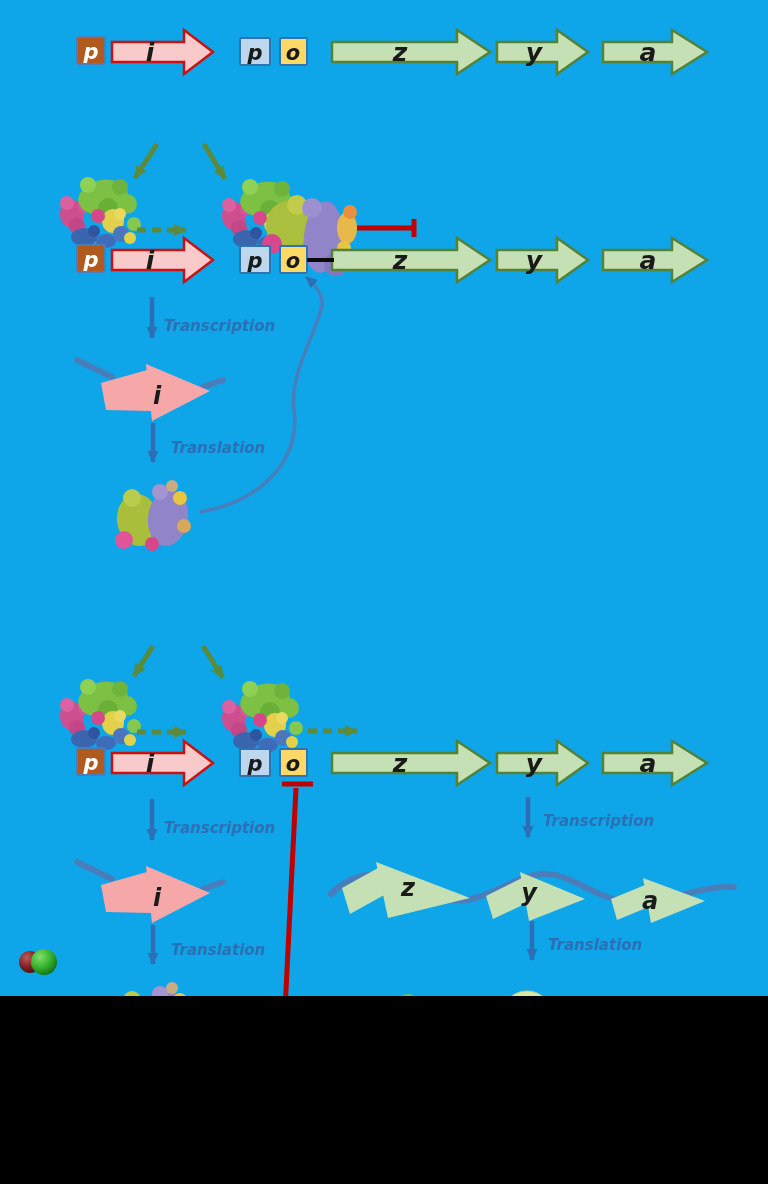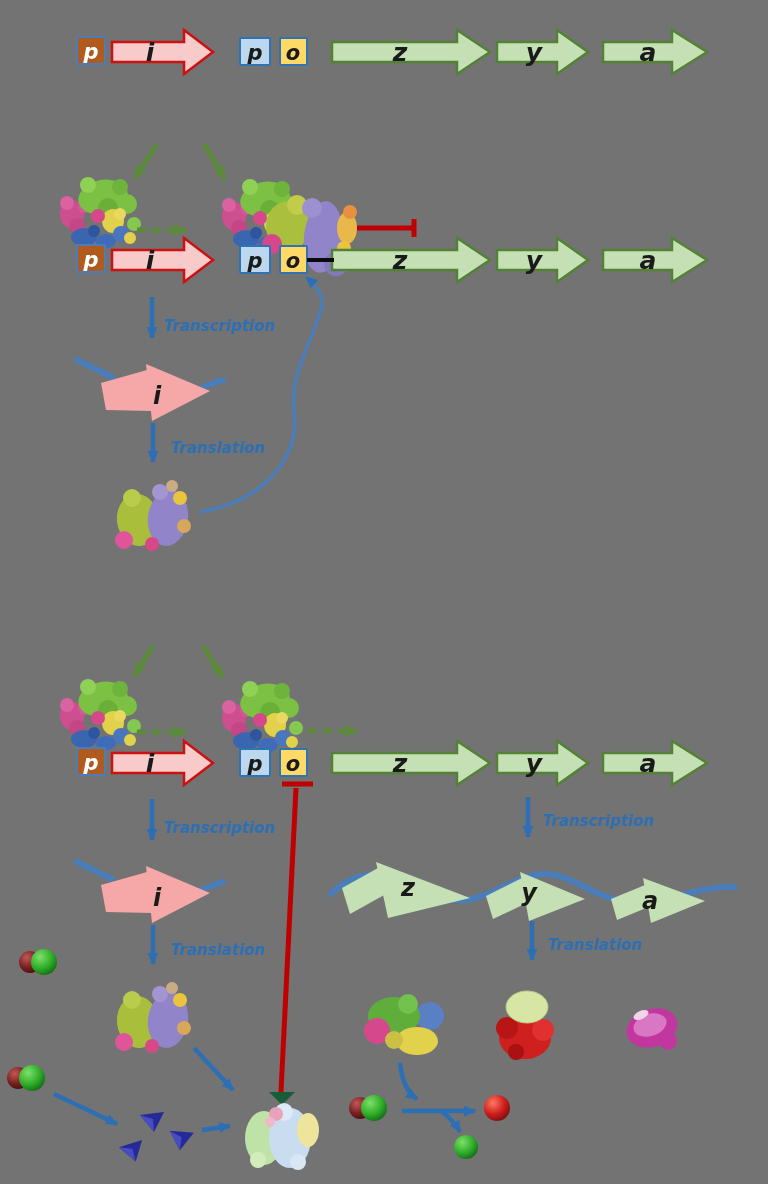--- a/index.html
+++ b/index.html
@@ -1,16 +1,16 @@
 <!DOCTYPE html>
 <html><head>
 <meta charset="utf-8">
 <style>
   html,body { margin:0; padding:0; background:#000; }
-  .stage { position:relative; width:768px; height:1184px; background:#737373; overflow:hidden; }
+  .stage { position:relative; width:768px; height:996px; background:#0ea5e9; overflow:hidden; }
   svg { display:block; }
   .sq-letter      { font-family:"DejaVu Sans",sans-serif; font-style:italic; font-weight:700; font-size:21px; fill:#1a1a1a; text-anchor:middle; }
   .sq-letter-light{ fill:#ffffff; }
   .arrow-letter   { font-family:"DejaVu Sans",sans-serif; font-style:italic; font-weight:700; font-size:25px; fill:#1a1a1a; text-anchor:middle; }
   .mrna-letter    { font-family:"DejaVu Sans",sans-serif; font-style:italic; font-weight:700; font-size:24px; fill:#1a1a1a; text-anchor:middle; }
   .process-label  { font-family:"DejaVu Sans",sans-serif; font-style:italic; font-weight:700; font-size:15px; fill:#2d6fb5; }
 </style>
 </head>
 <body>
 

